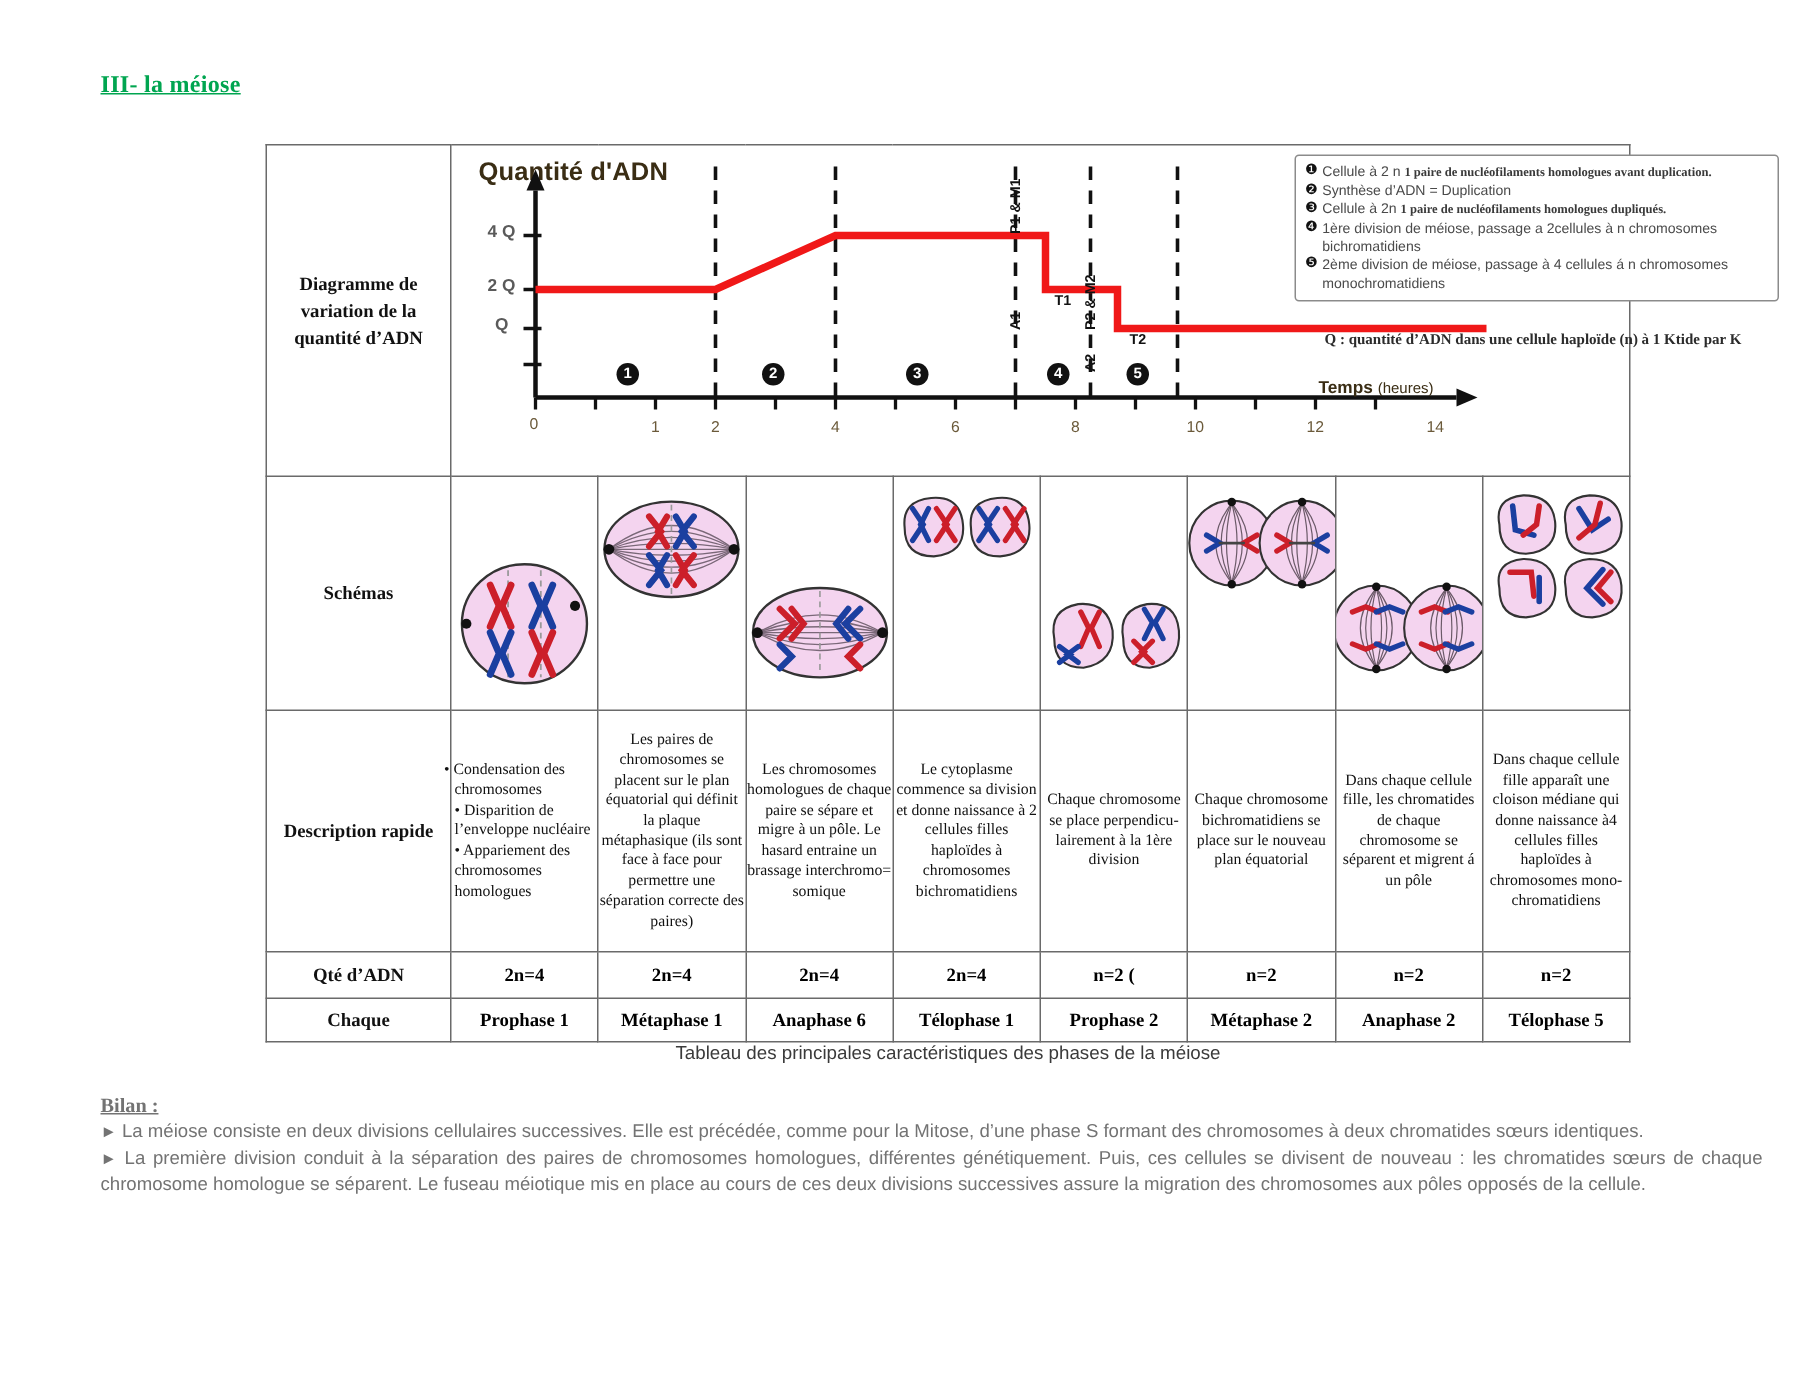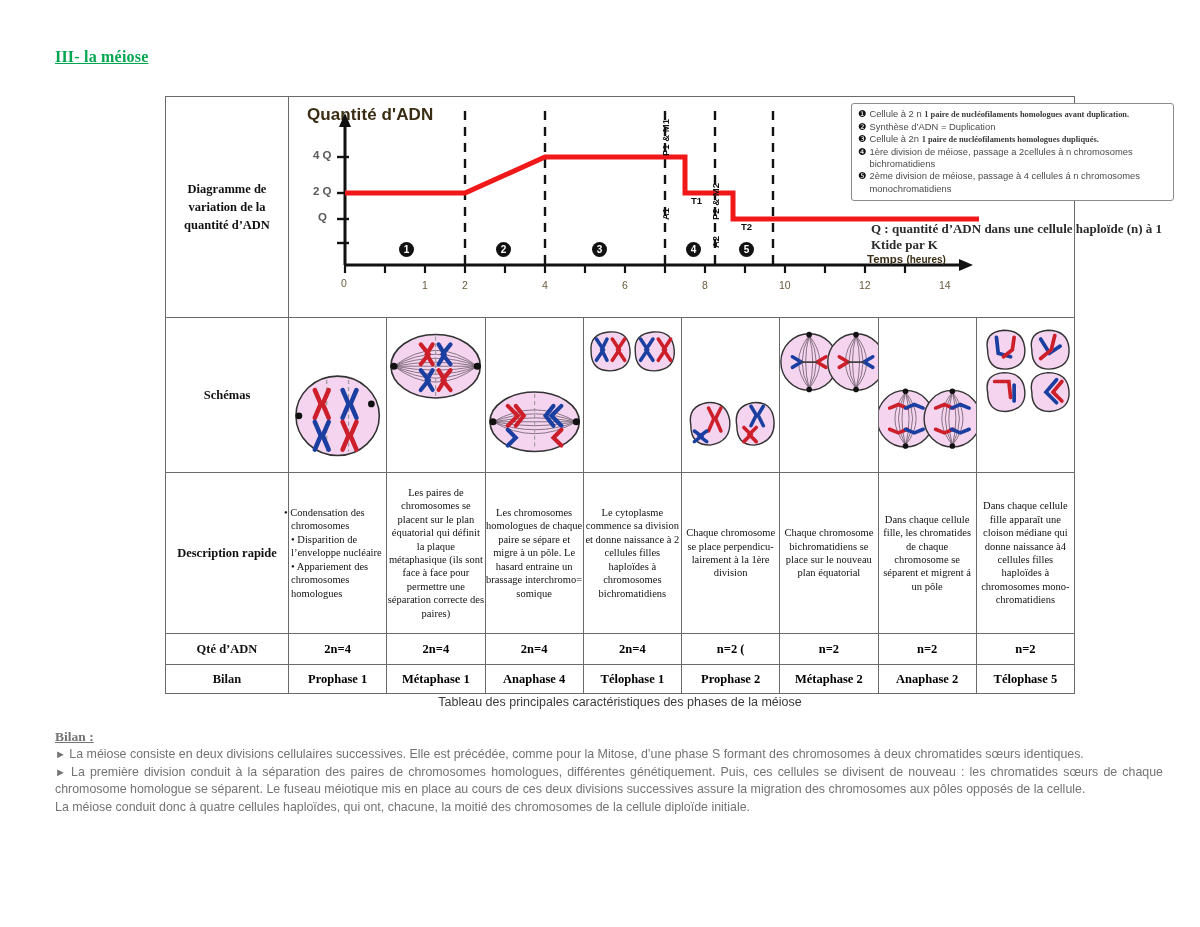--- a/index.html
+++ b/index.html
@@ -1,21 +1,21 @@
 <!DOCTYPE html>
 <html><head>
 <meta charset="utf-8">
 <style>
   html,body{margin:0;padding:0;}
   body{
     width:1200px;height:927px;background:#ffffff;
     font-family:"Liberation Serif", serif;
     position:relative;overflow:hidden;
   }
-  .page{position:absolute;left:3px;top:0;width:1096px;height:927px;}
+  .page{position:absolute;left:15px;top:0;width:1096px;height:927px;}
 
   
   #section-title{
     position:absolute;left:52px;top:48px;
     font-family:"Liberation Serif", serif;
     font-size:16px;font-weight:bold;color:#00a550;
     text-decoration:underline;letter-spacing:.2px;
   }
 
   
@@ -43,21 +43,21 @@
   .chart-wrap{position:absolute;inset:0;}
   .chart-svg{position:absolute;left:0;top:0;}
   #chart-ylabel{
     position:absolute;left:18px;top:8px;font-family:"Liberation Sans",sans-serif;
     font-size:17px;font-weight:bold;color:#3a2d14;letter-spacing:.1px;
   }
   #chart-xlabel{
     position:absolute;left:578px;top:156px;font-family:"Liberation Sans",sans-serif;
     font-size:11.5px;font-weight:bold;color:#3a2d14;
   }
-  #chart-xlabel .unit{font-weight:bold;font-size:10px;}
+  #chart-xlabel .unit{font-weight:normal;font-size:10px;}
   .ytick-lab{
     position:absolute;font-family:"Liberation Sans",sans-serif;font-size:11.5px;
     font-weight:bold;color:#5a5a5a;
   }
   .xtick-lab{
     position:absolute;font-family:"Liberation Sans",sans-serif;font-size:10.5px;
     color:#6b5a3a;
   }
   .phase-marker{
     position:absolute;width:15px;height:15px;border-radius:50%;
@@ -78,21 +78,21 @@
     padding:4px 6px 5px 6px;box-sizing:border-box;
   }
   .lg-row{
     font-family:"Liberation Sans",sans-serif;font-size:9.4px;color:#4a4a4a;
     line-height:1.32;display:flex;gap:3px;align-items:flex-start;
   }
   .lg-bullet{font-size:9.5px;color:#111;flex:0 0 auto;}
   .lg-serif{font-family:"Liberation Serif",serif;font-size:8.4px;font-weight:bold;color:#3a3a3a;}
   #chart-note{
     position:absolute;left:582px;top:124px;width:300px;
-    font-family:"Liberation Serif",serif;font-size:13px;font-weight:bold;
+    font-family:"Liberation Serif",serif;font-size:10px;font-weight:bold;
     color:#2b2b2b;
   }
 
   
   #table-caption{
     position:absolute;left:162px;top:695px;width:910px;text-align:center;
     font-family:"Liberation Sans",sans-serif;font-size:12.5px;color:#3a3a3a;
   }
 
   
@@ -452,24 +452,24 @@
       <td class="qtecell">2n=4</td>
       <td class="qtecell">2n=4</td>
       <td class="qtecell">2n=4</td>
       <td class="qtecell">n=2 (</td>
       <td class="qtecell">n=2</td>
       <td class="qtecell">n=2</td>
       <td class="qtecell">n=2</td>
     </tr>
 
     <tr>
-      <td class="rowlabel">Bilan</td>
+      <td class="rowlabel">Chaque</td>
       <td class="phasecell">Prophase 1</td>
       <td class="phasecell">Métaphase 1</td>
-      <td class="phasecell">Anaphase 4</td>
+      <td class="phasecell">Anaphase 6</td>
       <td class="phasecell">Télophase 1</td>
       <td class="phasecell">Prophase 2</td>
       <td class="phasecell">Métaphase 2</td>
       <td class="phasecell">Anaphase 2</td>
       <td class="phasecell">Télophase 5</td>
     </tr>
   </tbody>
     </table>
 
   <div id="table-caption">Tableau des principales caractéristiques des phases de la méiose</div>
@@ -477,18 +477,15 @@
   <div id="bilan">
     <div id="bilan-title">Bilan :</div>
     <p class="bilan-p">
       <span class="arrow">►</span>
       <span>La méiose consiste en deux divisions cellulaires successives. Elle est précédée, comme pour la Mitose, d’une phase S formant des chromosomes à deux chromatides sœurs identiques.</span>
     </p>
     <p class="bilan-p">
       <span class="arrow">►</span>
       <span>La première division conduit à la séparation des paires de chromosomes homologues, différentes génétiquement. Puis, ces cellules se divisent de nouveau : les chromatides sœurs de chaque chromosome homologue se séparent. Le fuseau méiotique mis en place au cours de ces deux divisions successives assure la migration des chromosomes aux pôles opposés de la cellule.</span>
     </p>
-    <p class="bilan-p">
-      <span>La méiose conduit donc à quatre cellules haploïdes, qui ont, chacune, la moitié des chromosomes de la cellule diploïde initiale.</span>
-    </p>
   </div>
 
 </div>
 
 </body></html>

